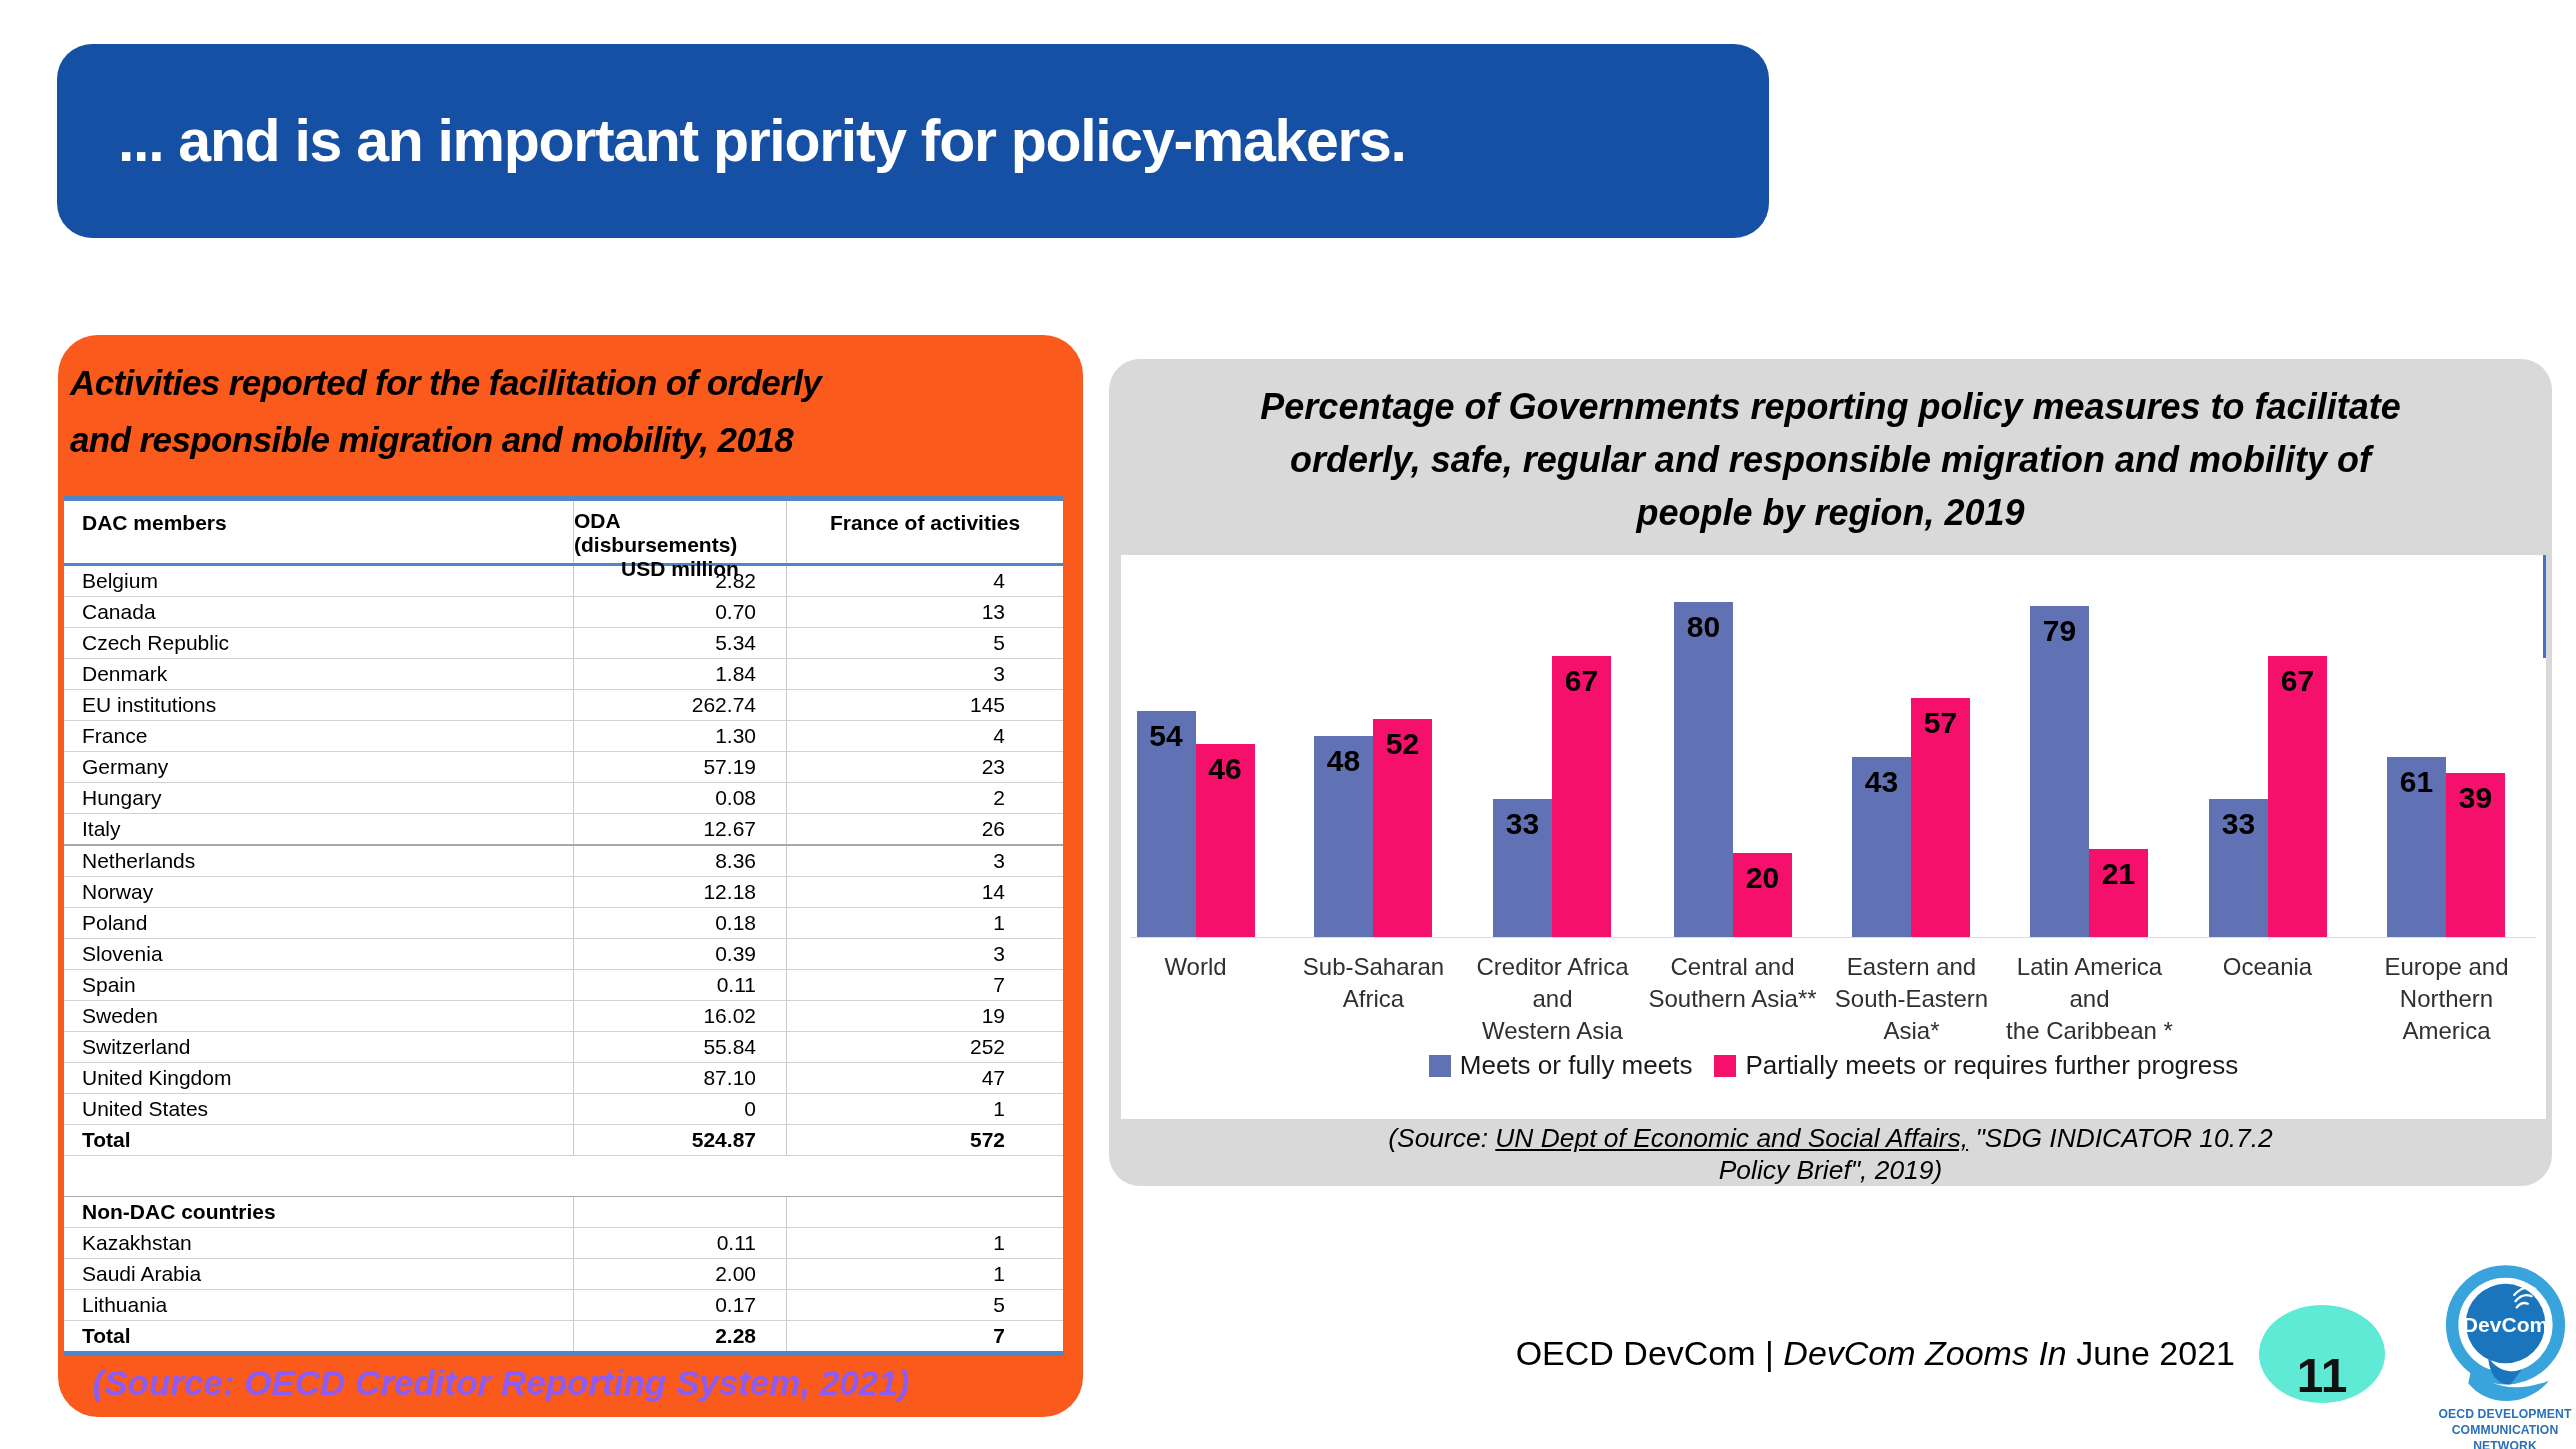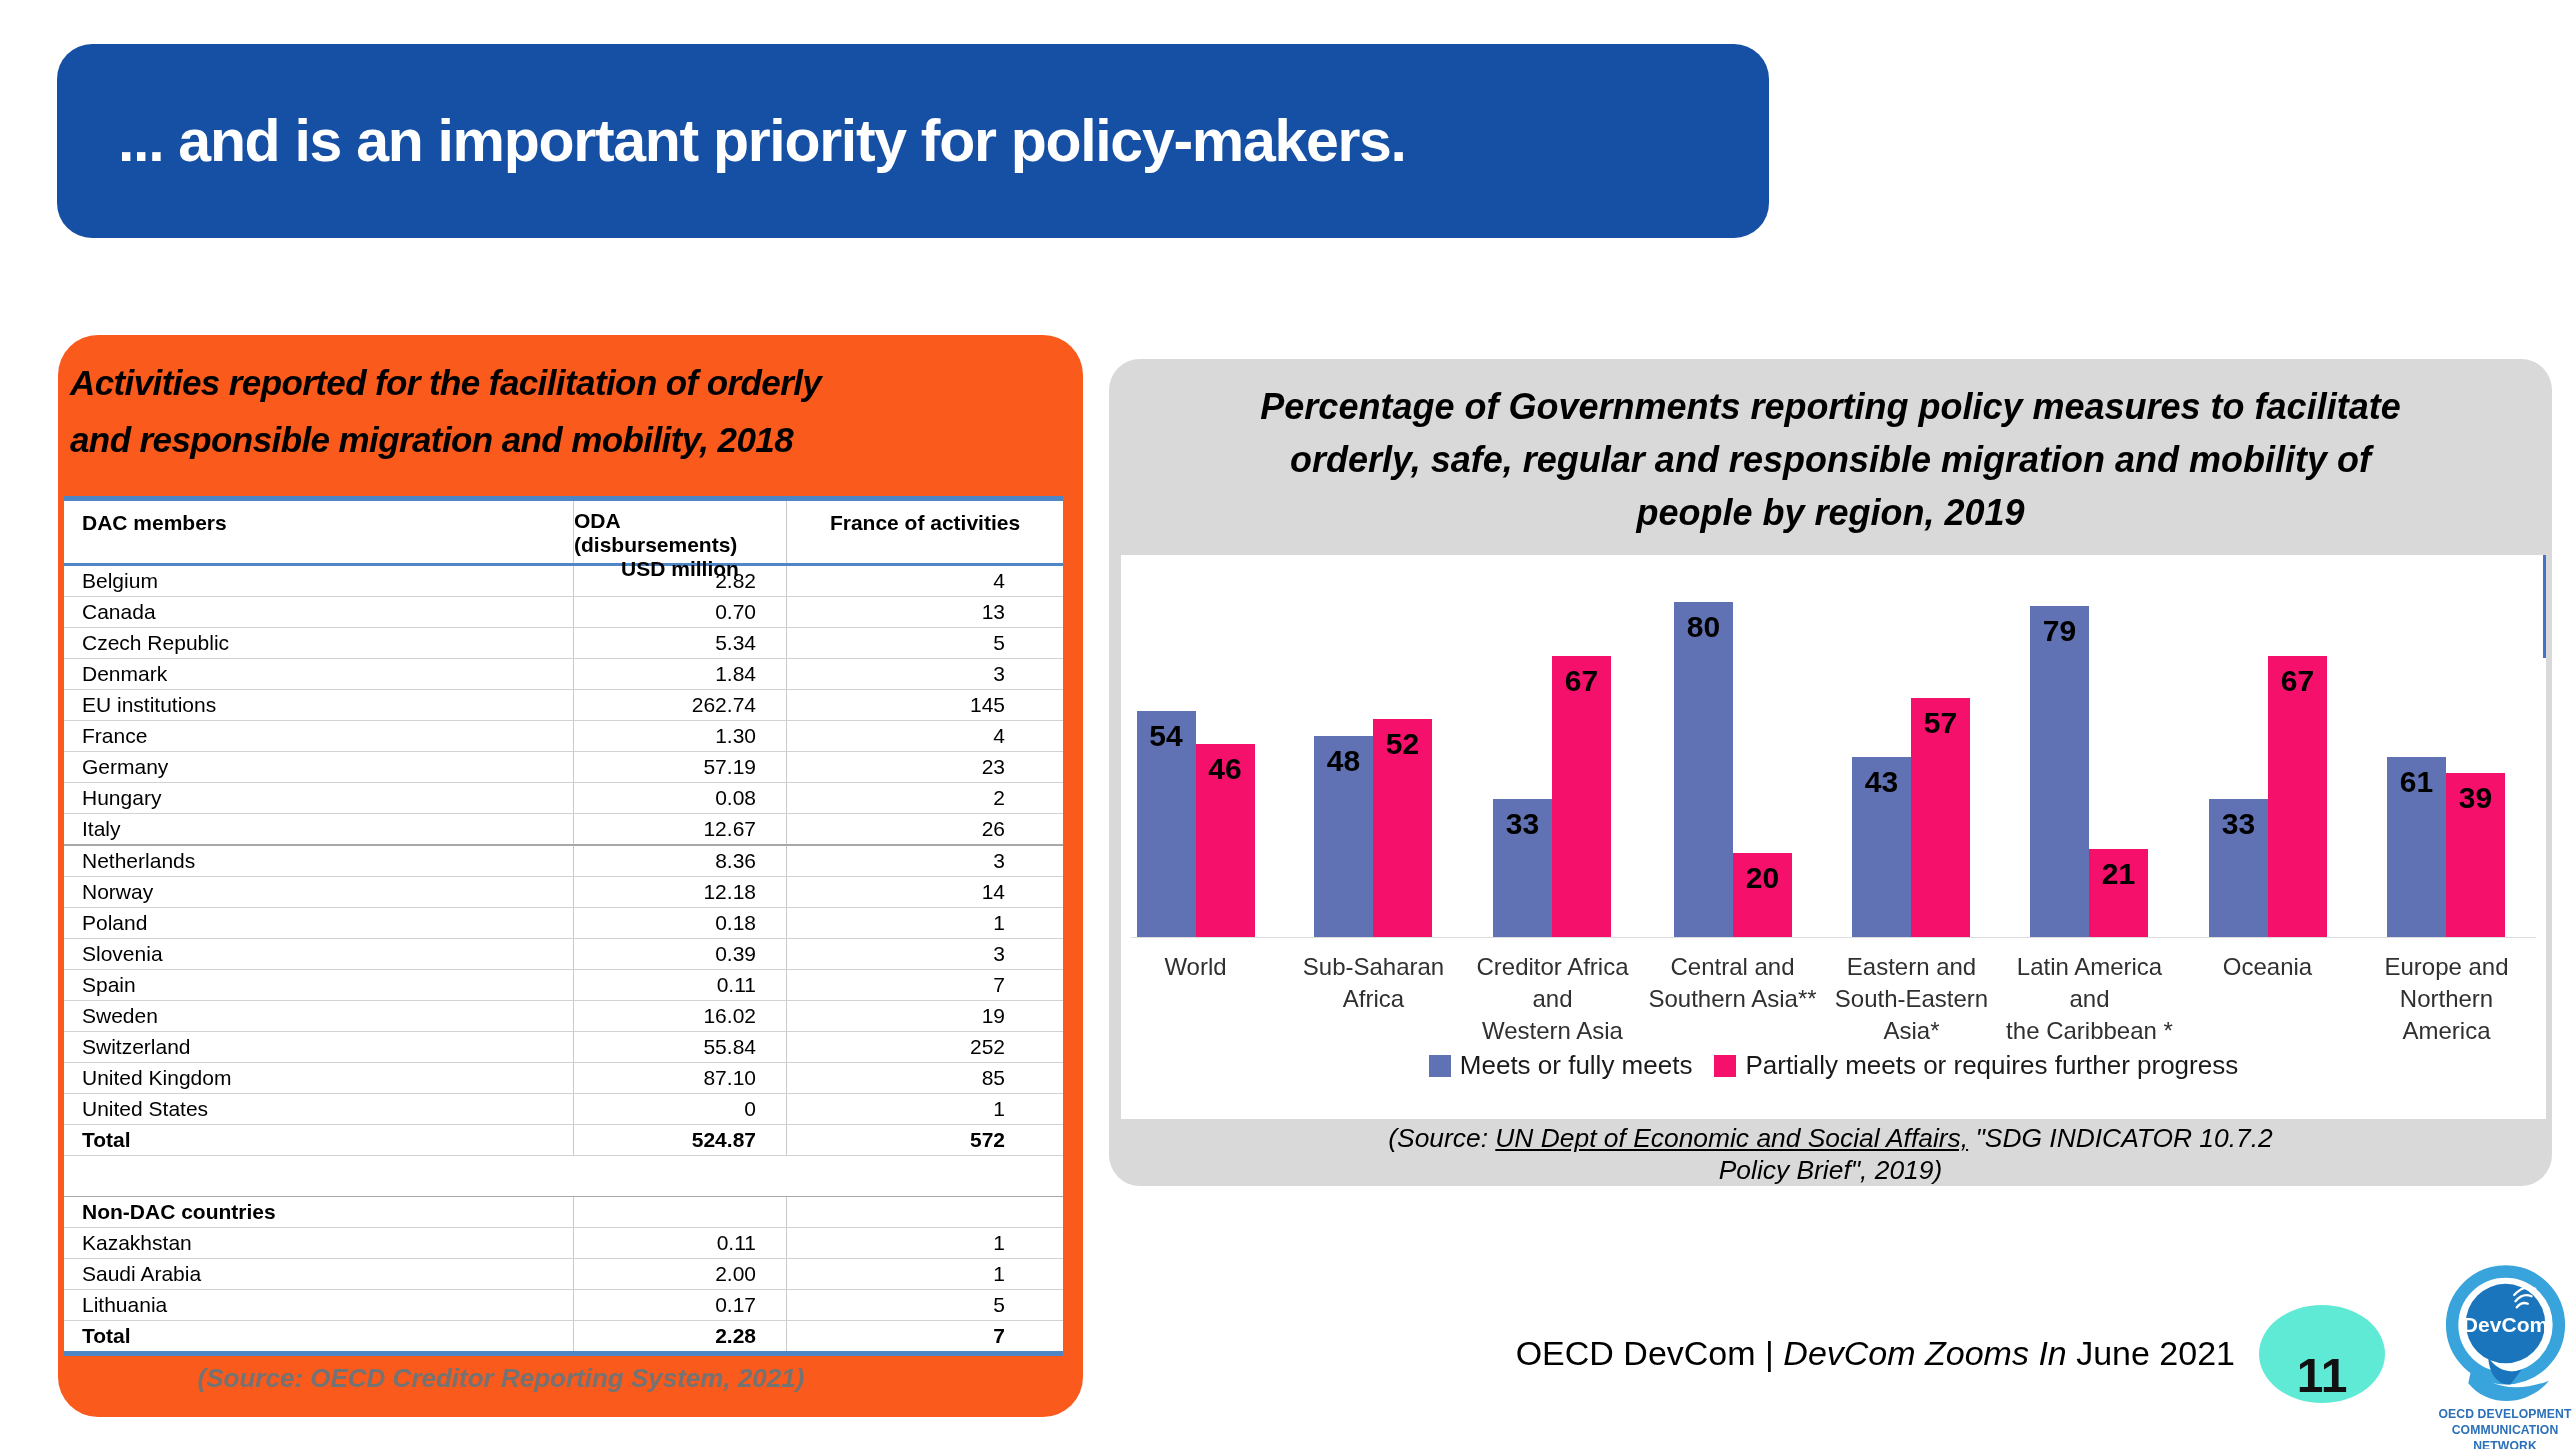--- a/index.html
+++ b/index.html
@@ -10,21 +10,21 @@
   .banner{position:absolute;left:57px;top:44px;width:1712px;height:194px;background:#1650A5;
           border-radius:35px;display:flex;align-items:center;}
   .banner-title{color:#ffffff;font-weight:bold;font-size:59px;padding-left:61px;letter-spacing:-1.3px;white-space:nowrap;}
 
   
   .left-box{position:absolute;left:58px;top:335px;width:1025px;height:1082px;background:#FA5A1C;border-radius:40px;}
   .left-title{position:absolute;left:70px;top:354px;width:1011px;font-size:35px;line-height:57px;
               font-weight:bold;font-style:italic;color:#000;letter-spacing:-0.6px;}
   .left-title div{white-space:nowrap;}
   .left-source{position:absolute;left:58px;top:1363px;width:886px;text-align:center;
-               font-size:26px;font-style:italic;font-weight:600;color:#737373;}
+               font-size:35px;font-style:italic;font-weight:600;color:#8b5cf6;}
 
   
   .tbl{position:absolute;left:64px;top:496px;width:999px;background:#ffffff;
        border-top:5.8px solid #4F86C6;border-bottom:5.8px solid #4F86C6;box-sizing:border-box;}
   .thead{display:flex;height:62px;border-bottom:3.9px solid #4F86C6;font-weight:bold;font-size:21px;}
   .trow{display:flex;height:30px;border-bottom:1.3px solid #D2D2D2;font-size:21px;}
   .trow.bold{font-weight:bold;}
   .trow.sep-thick{border-bottom:2.6px solid #A8A8A8;}
   .trow.spacer{height:40px;border-bottom:1.9px solid #A8A8A8;}
   .trow:last-child{border-bottom:none;}
@@ -169,21 +169,21 @@
         <div class="c3">19</div>
       </div>
     <div class="trow">
         <div class="c1">Switzerland</div>
         <div class="c2">55.84</div>
         <div class="c3">252</div>
       </div>
     <div class="trow">
         <div class="c1">United Kingdom</div>
         <div class="c2">87.10</div>
-        <div class="c3">85</div>
+        <div class="c3">47</div>
       </div>
     <div class="trow">
         <div class="c1">United States</div>
         <div class="c2">0</div>
         <div class="c3">1</div>
       </div>
     <div class="trow bold">
         <div class="c1">Total</div>
         <div class="c2">524.87</div>
         <div class="c3">572</div>

